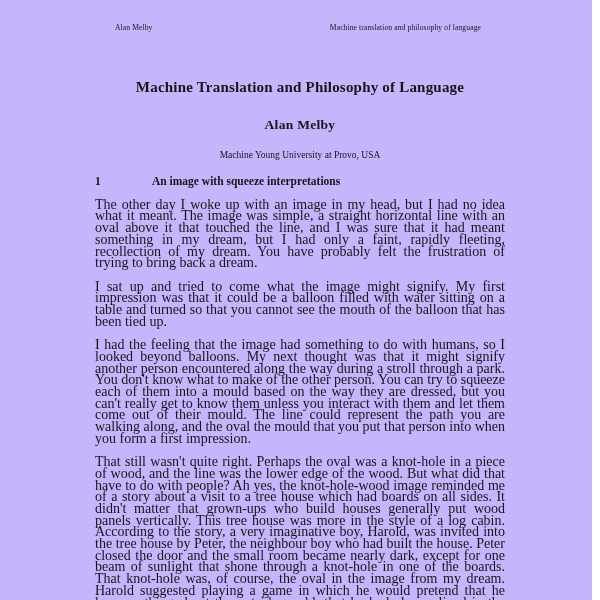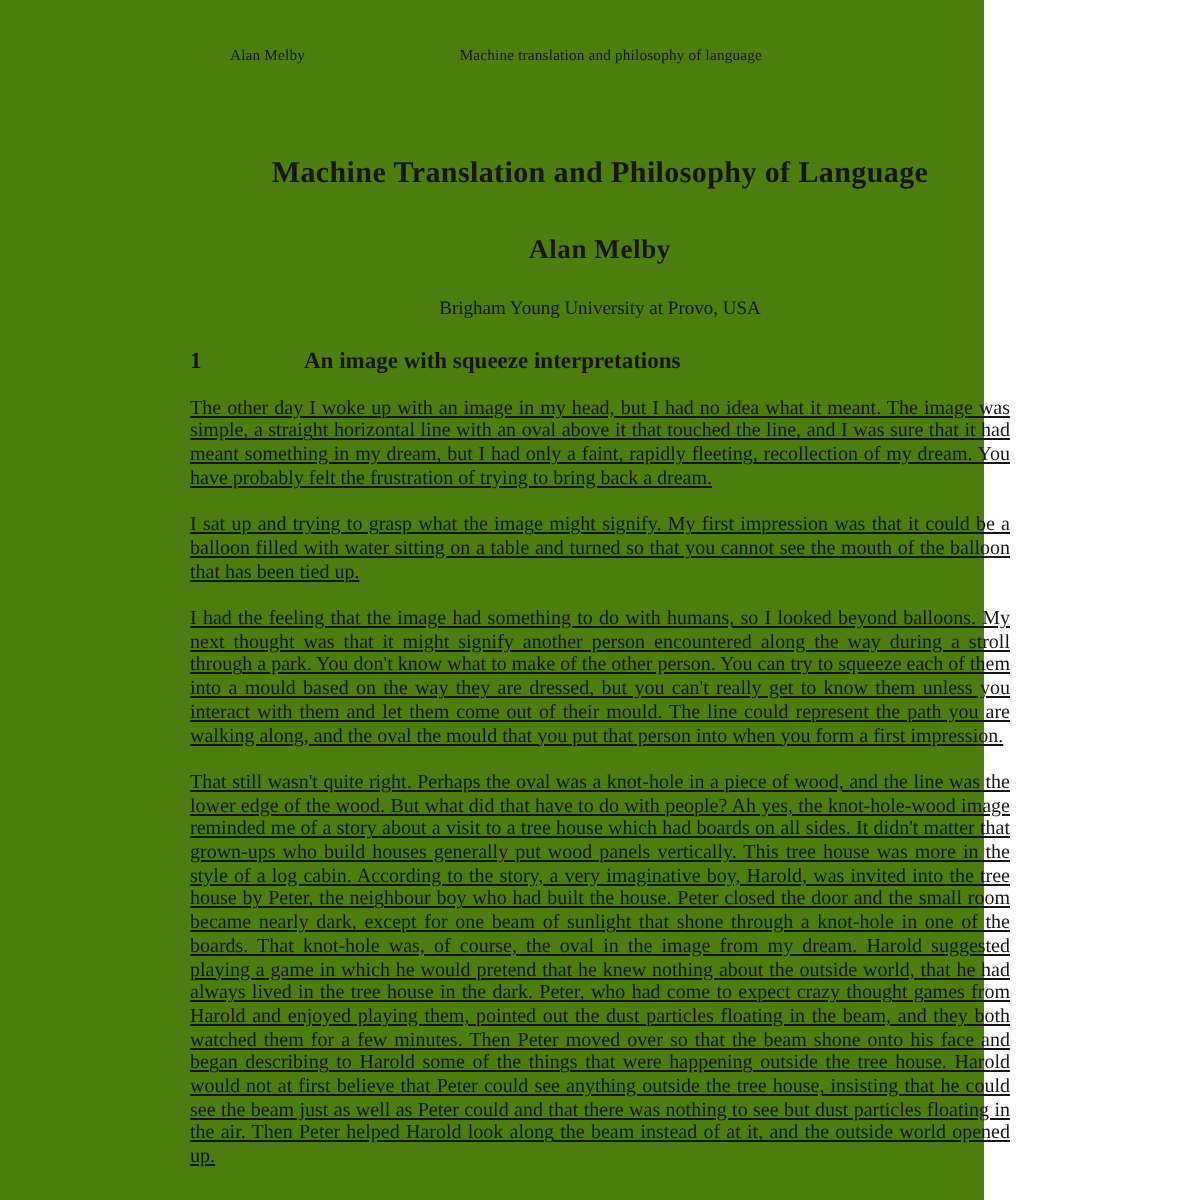--- a/index.html
+++ b/index.html
@@ -7,23 +7,23 @@
     padding: 0;
     width: 600px;
     height: 600px;
     background: #ffffff;
     overflow: hidden;
     font-family: "Liberation Serif", serif;
     color: #161616;
   }
   .page {
     position: relative;
-    width: 492px;
+    width: 592px;
     height: 600px;
-    background: #4d7c0f;
+    background: #c4b5fd;
   }
   .running-header {
     position: absolute;
     top: 23px;
     left: 115px;
     right: 111px;
     display: flex;
     justify-content: space-between;
     font-size: 7.6px;
     letter-spacing: 0.1px;
@@ -58,41 +58,40 @@
     display: flex;
     font-size: 11.5px;
     font-weight: bold;
     margin-top: 15px;
   }
   .sec-num {
     flex: 0 0 57px;
     width: 57px;
   }
   .body-para {
-    font-size: 10px;
+    font-size: 14px;
     line-height: 11.7px;
     text-align: justify;
     margin: 11.7px 0 0 0;
-    text-decoration: underline;
   }
 </style>
 </head>
 <body>
 
 <div class="page">
   <div class="running-header">
     <span>Alan Melby</span>
     <span>Machine translation and philosophy of language</span>
   </div>
   <div class="content">
     <h1 class="title">Machine Translation and Philosophy of Language</h1>
     <div class="author">Alan Melby</div>
-    <div class="affiliation">Brigham Young University at Provo, USA</div>
+    <div class="affiliation">Machine Young University at Provo, USA</div>
     <div class="section-heading">
       <span class="sec-num">1</span>
       <span class="sec-title">An image with squeeze interpretations</span>
     </div>
     <p class="body-para">The other day I woke up with an image in my head, but I had no idea what it meant. The image was simple, a straight horizontal line with an oval above it that touched the line, and I was sure that it had meant something in my dream, but I had only a faint, rapidly fleeting, recollection of my dream. You have probably felt the frustration of trying to bring back a dream.</p>
-    <p class="body-para">I sat up and trying to grasp what the image might signify. My first impression was that it could be a balloon filled with water sitting on a table and turned so that you cannot see the mouth of the balloon that has been tied up.</p>
+    <p class="body-para">I sat up and tried to come what the image might signify. My first impression was that it could be a balloon filled with water sitting on a table and turned so that you cannot see the mouth of the balloon that has been tied up.</p>
     <p class="body-para">I had the feeling that the image had something to do with humans, so I looked beyond balloons. My next thought was that it might signify another person encountered along the way during a stroll through a park. You don't know what to make of the other person. You can try to squeeze each of them into a mould based on the way they are dressed, but you can't really get to know them unless you interact with them and let them come out of their mould. The line could represent the path you are walking along, and the oval the mould that you put that person into when you form a first impression.</p>
     <p class="body-para">That still wasn't quite right. Perhaps the oval was a knot-hole in a piece of wood, and the line was the lower edge of the wood. But what did that have to do with people? Ah yes, the knot-hole-wood image reminded me of a story about a visit to a tree house which had boards on all sides. It didn't matter that grown-ups who build houses generally put wood panels vertically. This tree house was more in the style of a log cabin. According to the story, a very imaginative boy, Harold, was invited into the tree house by Peter, the neighbour boy who had built the house. Peter closed the door and the small room became nearly dark, except for one beam of sunlight that shone through a knot-hole in one of the boards. That knot-hole was, of course, the oval in the image from my dream. Harold suggested playing a game in which he would pretend that he knew nothing about the outside world, that he had always lived in the tree house in the dark. Peter, who had come to expect crazy thought games from Harold and enjoyed playing them, pointed out the dust particles floating in the beam, and they both watched them for a few minutes. Then Peter moved over so that the beam shone onto his face and began describing to Harold some of the things that were happening outside the tree house. Harold would not at first believe that Peter could see anything outside the tree house, insisting that he could see the beam just as well as Peter could and that there was nothing to see but dust particles floating in the air. Then Peter helped Harold look along the beam instead of at it, and the outside world opened up.</p>
   </div>
 </div>
 
 </body></html>

